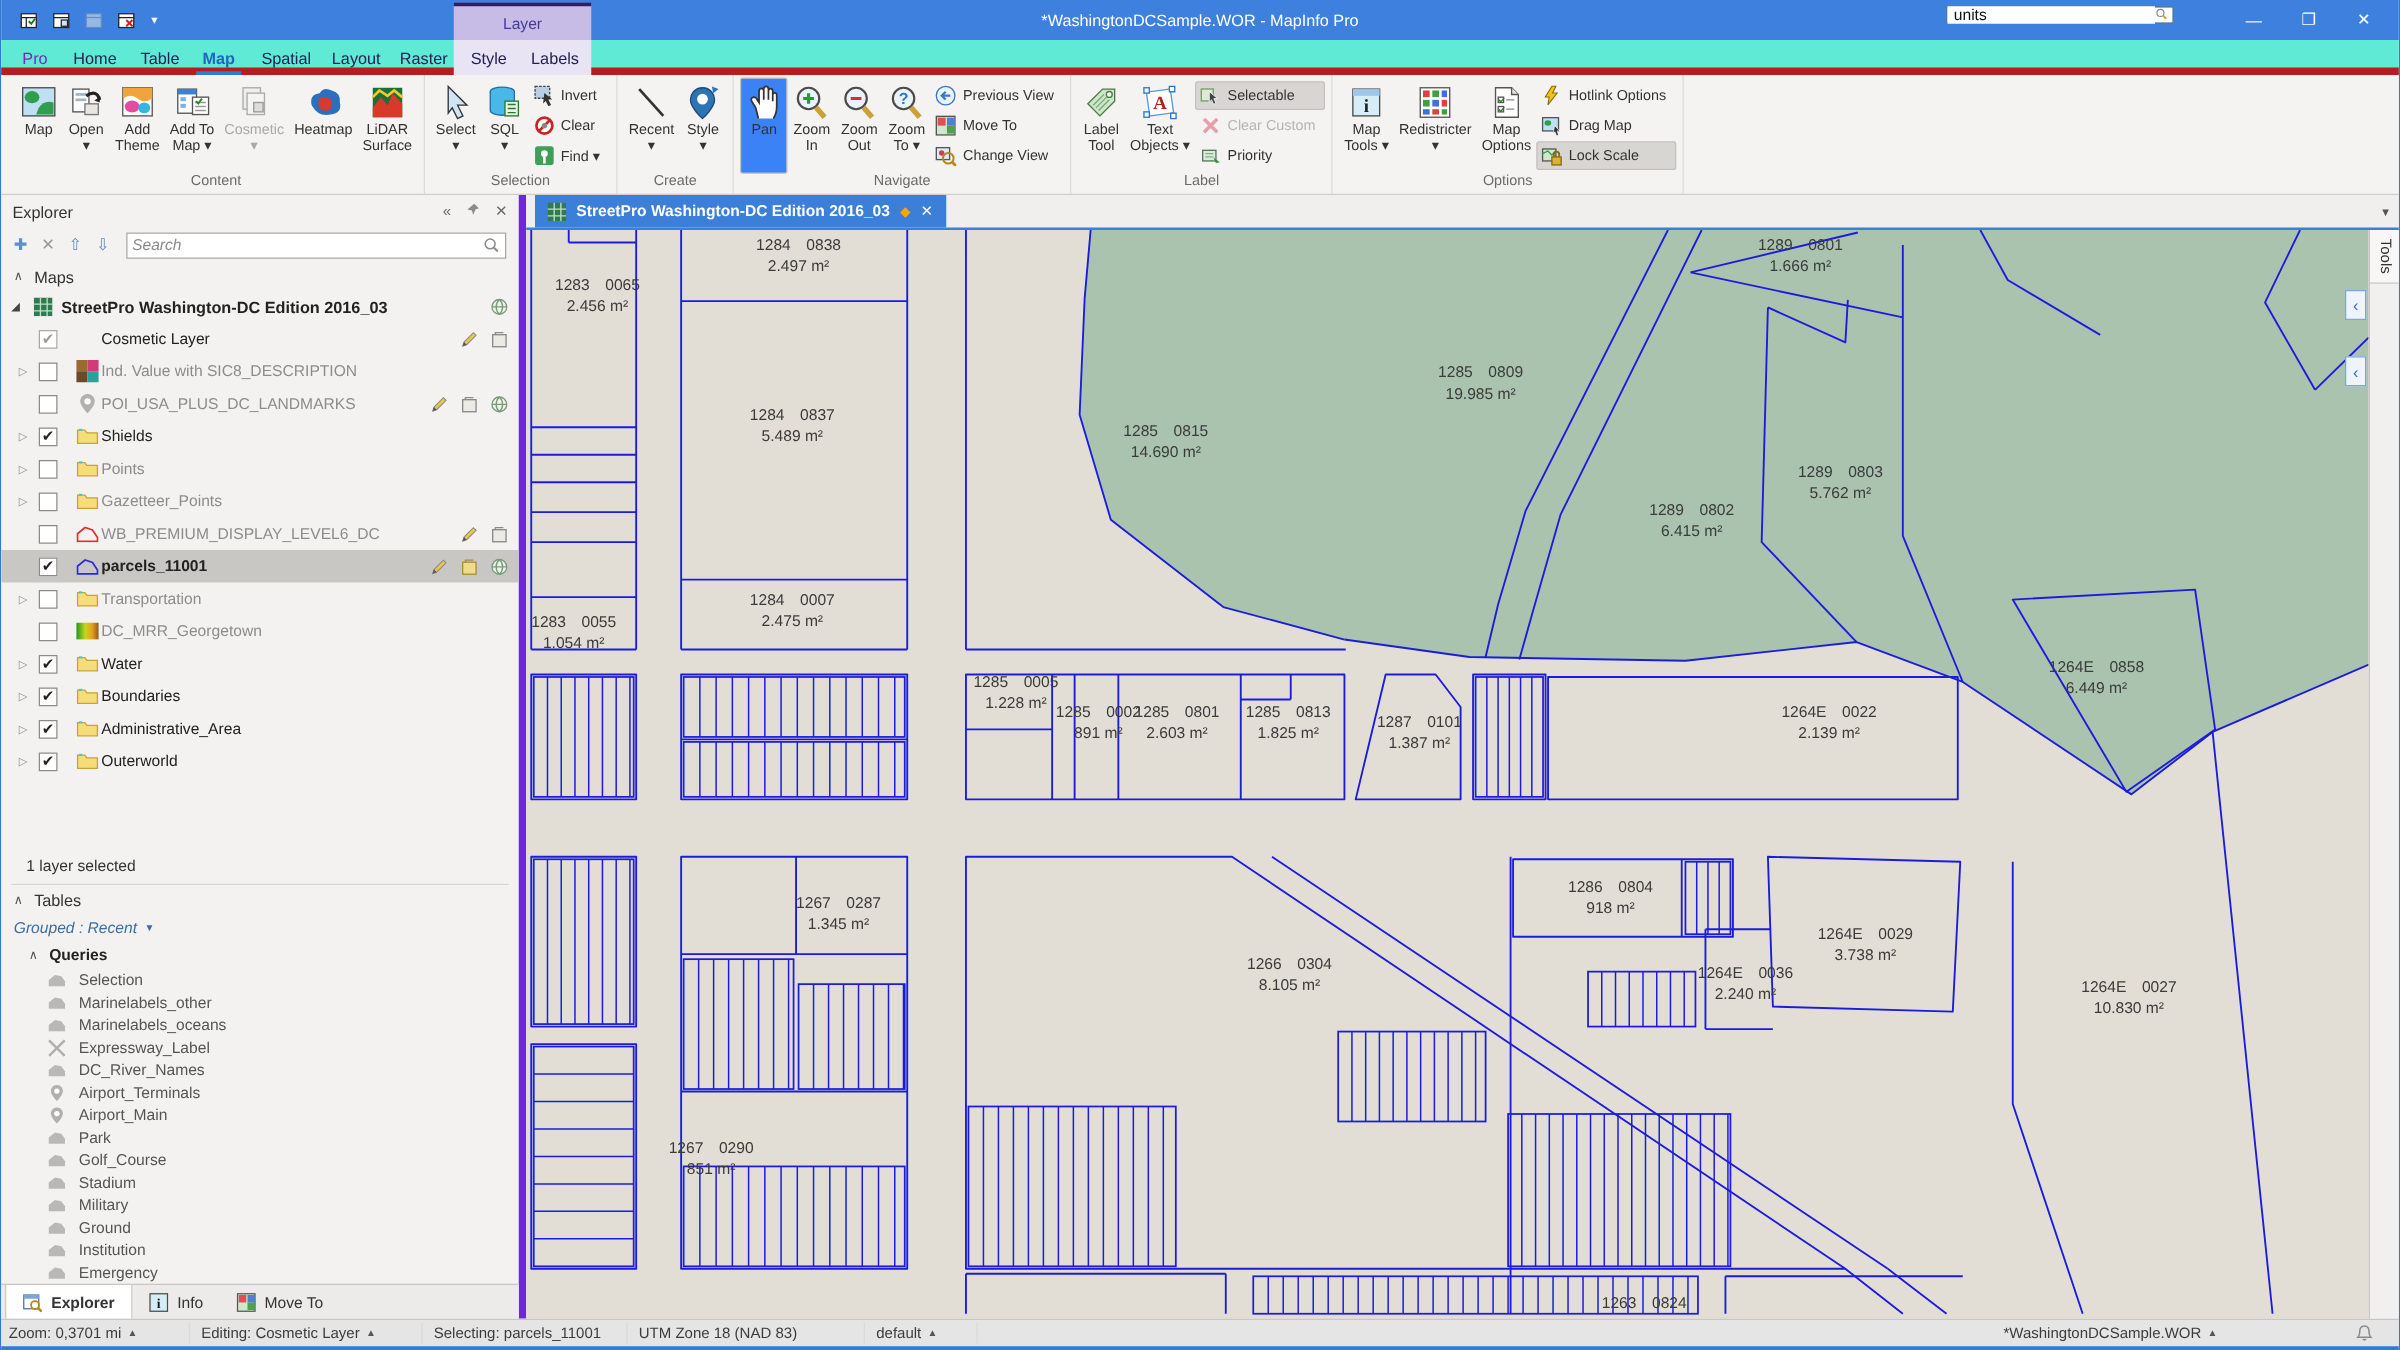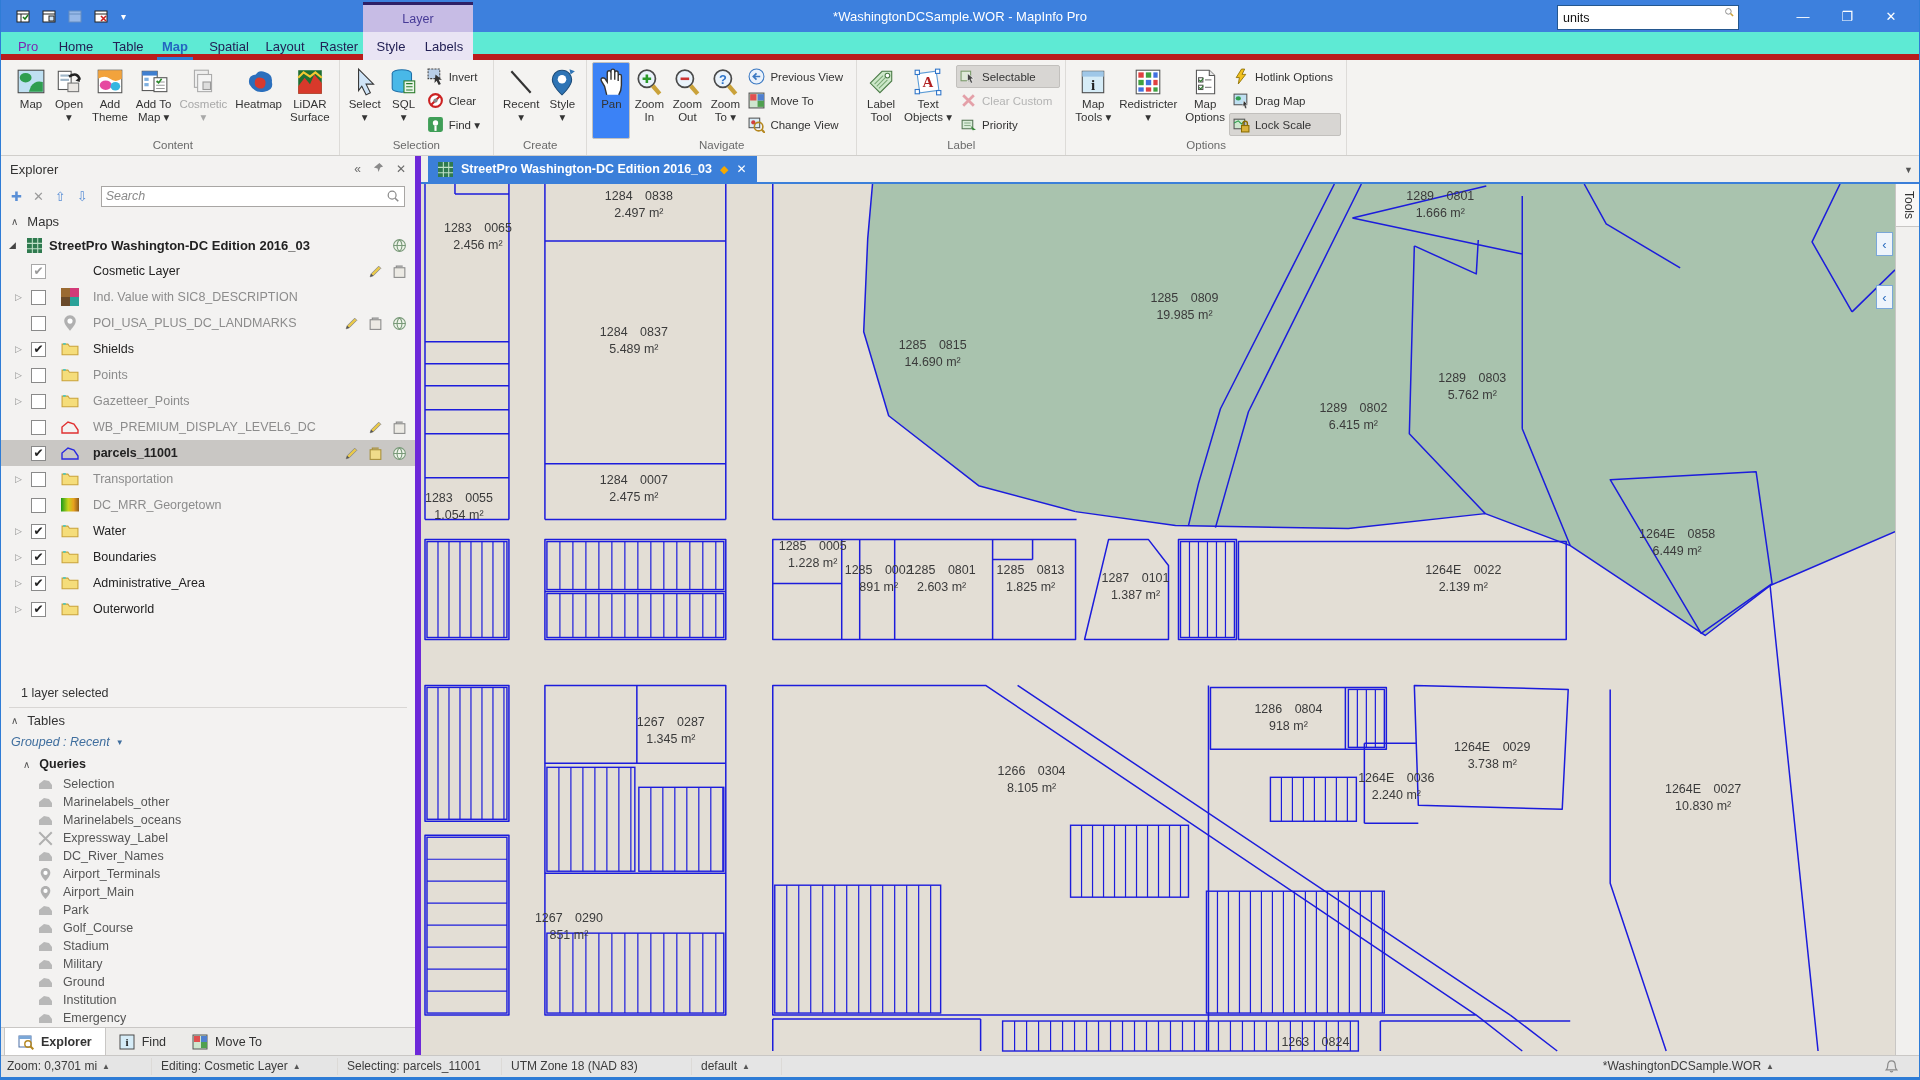--- a/index.html
+++ b/index.html
@@ -5,21 +5,21 @@
 *{margin:0;padding:0;box-sizing:border-box}
 html,body{width:1920px;height:1080px;overflow:hidden}
 body{font-family:"Liberation Sans","DejaVu Sans",sans-serif;font-size:12.5px;color:#222;background:#fff}
 #app{position:absolute;inset:0;display:flex;flex-direction:column;border-left:1px solid #2e7cd6;border-right:1px solid #2e7cd6}
 
 .titlebar{height:32px;background:#3d80dd;position:relative;display:flex;align-items:center;color:#fff;flex:none}
 .qat{display:flex;gap:9px;margin-left:14px;align-items:center}
 .qat .ic{width:17px;height:17px;display:inline-block}
 .qat .caret{font-size:10px;color:#fff;margin-left:2px}
 .title-text{position:absolute;left:50%;transform:translateX(-50%);font-size:13px;white-space:nowrap}
-.tb-search{position:absolute;left:1556px;top:5px;width:182px;height:25px;background:#fff;border:1px solid #24578f;display:flex;}
+.tb-search{position:absolute;left:1556px;top:5px;width:182px;height:14px;background:#fff;border:1px solid #24578f;display:flex;align-items:center}
 .tb-search input{border:none;outline:none;flex:1;font-size:12.5px;padding-left:5px;color:#111;font-family:inherit}
 .tb-search .ic{width:15px;height:15px;margin-right:4px}
 .winbtns{position:absolute;right:6px;top:0;height:32px;display:flex}
 .winbtn{width:44px;height:32px;display:flex;align-items:center;justify-content:center;font-size:13px;color:#fff}
 .ctx-hdr{position:absolute;left:362px;top:2px;width:110px;height:30px;background:#c7bce5;border-top:3px solid #2e1f66;color:#463a96;display:flex;align-items:center;justify-content:center;font-size:12.5px}
 
 .tabrow{height:28px;background:#5eead4;position:relative;flex:none;border-bottom:6px solid #b91c1c}
 .rtab{position:absolute;top:0;height:28px;display:flex;align-items:center;justify-content:center;font-size:13px;color:#232055}
 .rtab.pro{color:#7d26b0}
 .rtab.active{color:#2465c0;font-weight:bold}
@@ -57,21 +57,21 @@
 .sec-hdr{height:22px;display:flex;align-items:center;gap:9px;padding-left:10px;font-size:13px;color:#333;flex:none}
 .sec-hdr .car{font-size:10px;color:#555}
 .map-title{height:26px;display:flex;align-items:center;padding-left:8px;font-weight:bold;font-size:13px;position:relative;flex:none}
 .map-title .tw{width:18px;color:#444;font-size:9px}
 .map-title .ic{width:15px;height:15px;margin-right:7px}
 .lrow{height:26px;display:flex;align-items:center;position:relative;padding-left:14px;flex:none}
 .lrow .tw{width:16px;color:#909090;font-size:9px;flex:none}
 .cb{width:15px;height:15px;border:1px solid #8a8a8a;background:#fff;flex:none;display:flex;align-items:center;justify-content:center;font-size:12px;color:#222;line-height:1}
 .cb.graycheck{color:#9a9a9a;border-color:#a8a8a8}
 .sw{width:18px;height:15px;margin-left:15px;flex:none;display:flex;align-items:center;justify-content:center}
-.lrow .lbl{margin-left:14px;font-size:12.5px;white-space:nowrap}
+.lrow .lbl{margin-left:2px;font-size:12.5px;white-space:nowrap}
 .lrow .lbl.gx{color:#8c8c8c}
 .lrow .lbl.b{font-weight:bold}
 .lrow.sel{background:#c9c7c4}
 .rowicons{position:absolute;right:8px;display:flex;gap:9px;align-items:center}
 .ric{width:15px;height:15px}
 .layer-status{height:26px;padding-left:20px;display:flex;align-items:center;color:#333;flex:none}
 .divider{height:1px;background:#d8d6d4;margin:1px 8px;flex:none}
 .grouped{height:22px;display:flex;align-items:center;gap:6px;padding-left:10px;color:#3f6e9e;font-style:italic;flex:none}
 .grouped .car{font-size:8px;color:#3f6e9e}
 .qhdr{height:22px;display:flex;align-items:center;gap:9px;padding-left:22px;font-weight:bold;flex:none}
@@ -877,21 +877,21 @@
                 <circle cx="10" cy="10" r="3.2" fill="none" stroke="#b5871f" stroke-width="1.4"></circle>
                 <path d="M12.3 12.3 L15.3 15.3" stroke="#b5871f" stroke-width="2"></path>
               </svg></span>
             <span>Explorer</span>
           </div>
         <div class="btab">
             <span class="ic"><svg viewBox="0 0 16 16">
                 <rect x="1" y="1" width="14" height="14" fill="#d6ecf7" stroke="#4a4a4a"></rect>
                 <text x="8" y="12" font-size="11" font-weight="bold" fill="#1a1a1a" text-anchor="middle" font-family="Liberation Serif,serif">i</text>
               </svg></span>
-            <span>Find</span>
+            <span>Info</span>
           </div>
         <div class="btab">
             <span class="ic"><svg viewBox="0 0 16 16">
                 <rect x="1" y="1" width="14" height="14" fill="#cfe6cf" stroke="#555"></rect>
                 <rect x="2" y="2" width="6" height="6" fill="#e05050"></rect>
                 <rect x="9" y="8" width="6" height="6" fill="#50a050"></rect>
                 <rect x="9" y="2" width="6" height="6" fill="#5080d0"></rect>
               </svg></span>
             <span>Move To</span>
           </div>

